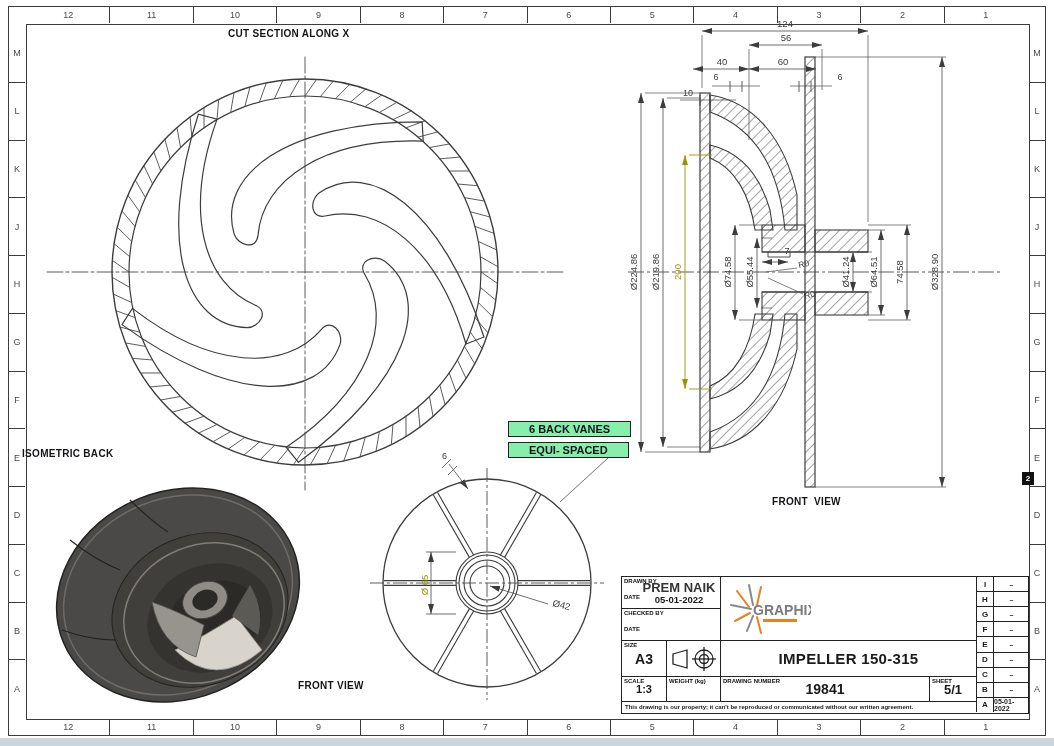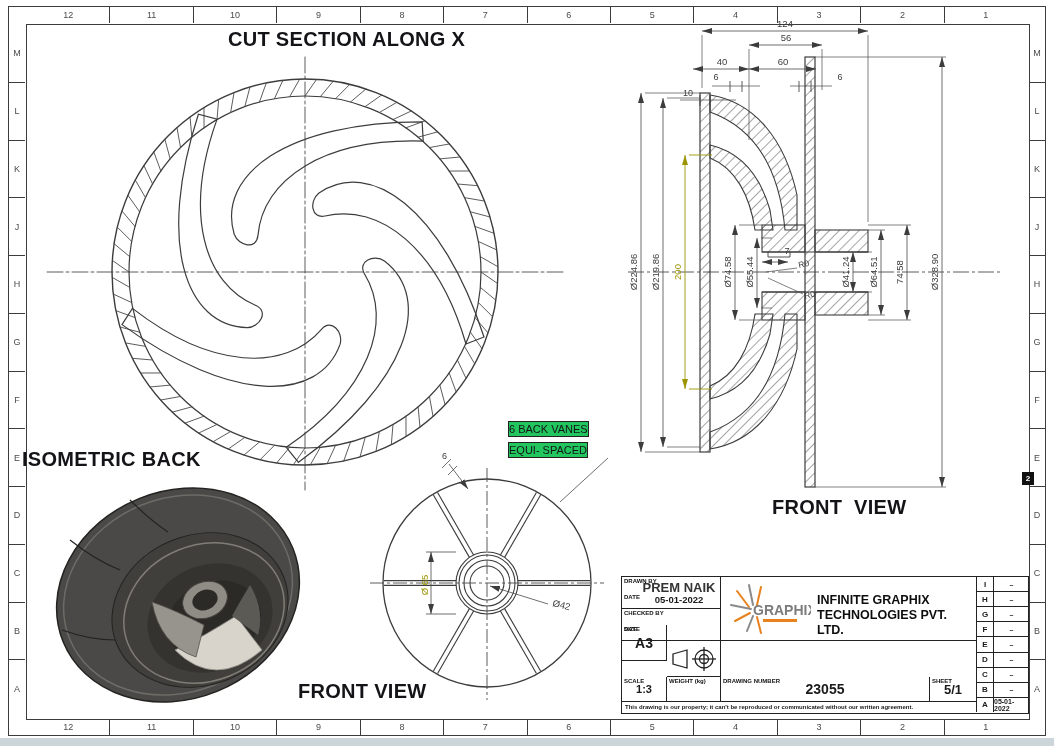--- a/index.html
+++ b/index.html
@@ -15,24 +15,24 @@
   .zone-bottom{left:27px;top:719px;width:1000px;height:16px;}
   .zone-left{left:9px;top:25px;width:16px;height:692px;flex-direction:column;}
   .zone-right{left:1029px;top:25px;width:16px;height:692px;flex-direction:column;}
   .zcell{flex:1;display:flex;align-items:center;justify-content:center;}
   .zone-top .zcell + .zcell,.zone-bottom .zcell + .zcell{border-left:1.2px solid #3c3c3c;text-align:center;}
   .zone-left .zcell + .zcell,.zone-right .zcell + .zcell{border-top:1.2px solid #3c3c3c;}
   .fold-mark{left:1022px;top:472px;width:12px;height:13px;background:#111;color:#fff;
              font-size:8px;font-weight:bold;display:flex;align-items:center;justify-content:center;}
   .gray-strip{left:0;top:738px;width:1054px;height:8px;background:#ccd5d9;}
   
-  .vtitle{font-weight:bold;font-size:20px;color:#141418;letter-spacing:.3px;white-space:pre;}
+  .vtitle{font-weight:bold;font-size:10px;color:#141418;letter-spacing:.3px;white-space:pre;}
   
-  .notebox{border:1.4px solid #222;background:#22c55e;font-weight:normal;font-size:11px;
-           padding:1px 0;color:#141418;}
+  .notebox{border:1.4px solid #222;background:#86efac;font-weight:bold;font-size:11px;
+           padding:1px 20px;color:#141418;}
   
   .tb{left:621px;top:576px;width:408px;height:138px;border:1.6px solid #222;box-sizing:border-box;font-weight:bold;}
   .tb .cell{position:absolute;box-sizing:border-box;}
   .tb-lab{position:absolute;left:2px;top:1px;font-size:6px;color:#111;}
   .bR{border-right:1.2px solid #222;}
   .bB{border-bottom:1.2px solid #222;}
   .cen{display:flex;align-items:center;justify-content:center;}
   .rev-col{position:absolute;left:354px;top:0;width:52px;height:135px;display:flex;flex-direction:column;border-left:1.2px solid #222;}
   .rev-row{flex:1;display:flex;border-bottom:1.2px solid #222;}
   .rev-row:last-child{border-bottom:none;}
@@ -396,54 +396,51 @@
           <line x1="30" y1="26" x2="26" y2="6" stroke="#8a8a8a"></line>
           <line x1="34" y1="26" x2="38" y2="8" stroke="#e8821e"></line>
           <line x1="28" y1="30" x2="8" y2="26" stroke="#8a8a8a"></line>
           <line x1="27" y1="34" x2="12" y2="42" stroke="#e8821e"></line>
           <line x1="30" y1="37" x2="24" y2="52" stroke="#8a8a8a"></line>
           <line x1="34" y1="38" x2="38" y2="54" stroke="#e8821e"></line>
         </g>
         <text x="30" y="36" font-size="14" font-weight="bold" fill="#7c7c7c" font-family="Liberation Sans, sans-serif">GRAPHIX</text>
         <rect x="40" y="40" width="34" height="3" fill="#e8821e"></rect>
       </svg>
-      <div class="company" style="position:absolute;left:96px;top:16px;width:156px;">
-        <div>INFINITE GRAPHIX</div>
-        <div>TECHNOLOGIES PVT. LTD.</div>
-      </div>
-    </div>
-
-    <div class="cell bR bB cen" style="left:0;top:48px;width:45px;height:36px;font-size:14px;">
+    </div>
+
+    <div class="cell bR bB cen" style="left:0;top:64px;width:45px;height:36px;font-size:14px;">
       <span class="tb-lab">SIZE</span>
       <span>A3</span>
     </div>
     <div class="cell bR bB cen" style="left:45px;top:64px;width:54px;height:36px;">
       <svg width="46" height="26" viewBox="0 0 46 26">
         <g fill="none" stroke="#222" stroke-width="1.3">
           <path d="M2,8 L16,4 L16,22 L2,18 Z"></path>
           <circle cx="33" cy="13" r="9"></circle>
           <circle cx="33" cy="13" r="4.5"></circle>
           <line x1="21" y1="13" x2="45" y2="13"></line>
           <line x1="33" y1="1" x2="33" y2="25"></line>
         </g>
       </svg>
     </div>
 
+    <div class="cell bB cen" style="left:99px;top:64px;width:255px;height:36px;font-size:15px;letter-spacing:.3px;">IMPELLER 150-315</div>
 
     <div class="cell bR cen" style="left:0;top:100px;width:45px;height:24px;font-size:11px;font-weight:bold;">
       <span class="tb-lab">SCALE</span>
       <span>1:3</span>
     </div>
     <div class="cell bR" style="left:45px;top:100px;width:54px;height:24px;">
       <span class="tb-lab">WEIGHT (kg)</span>
     </div>
 
     <div class="cell bR cen" style="left:99px;top:100px;width:209px;height:24px;font-size:14px;">
       <span class="tb-lab">DRAWING NUMBER</span>
-      <span>23055</span>
+      <span>19841</span>
     </div>
     <div class="cell cen" style="left:308px;top:100px;width:46px;height:24px;font-size:13px;">
       <span class="tb-lab">SHEET</span>
       <span>5/1</span>
     </div>
 
     <div class="disc-strip">This drawing is our property; it can't be reproduced or communicated without our written agreement.</div>
 
     <div class="rev-col">
         <div class="rev-row">

